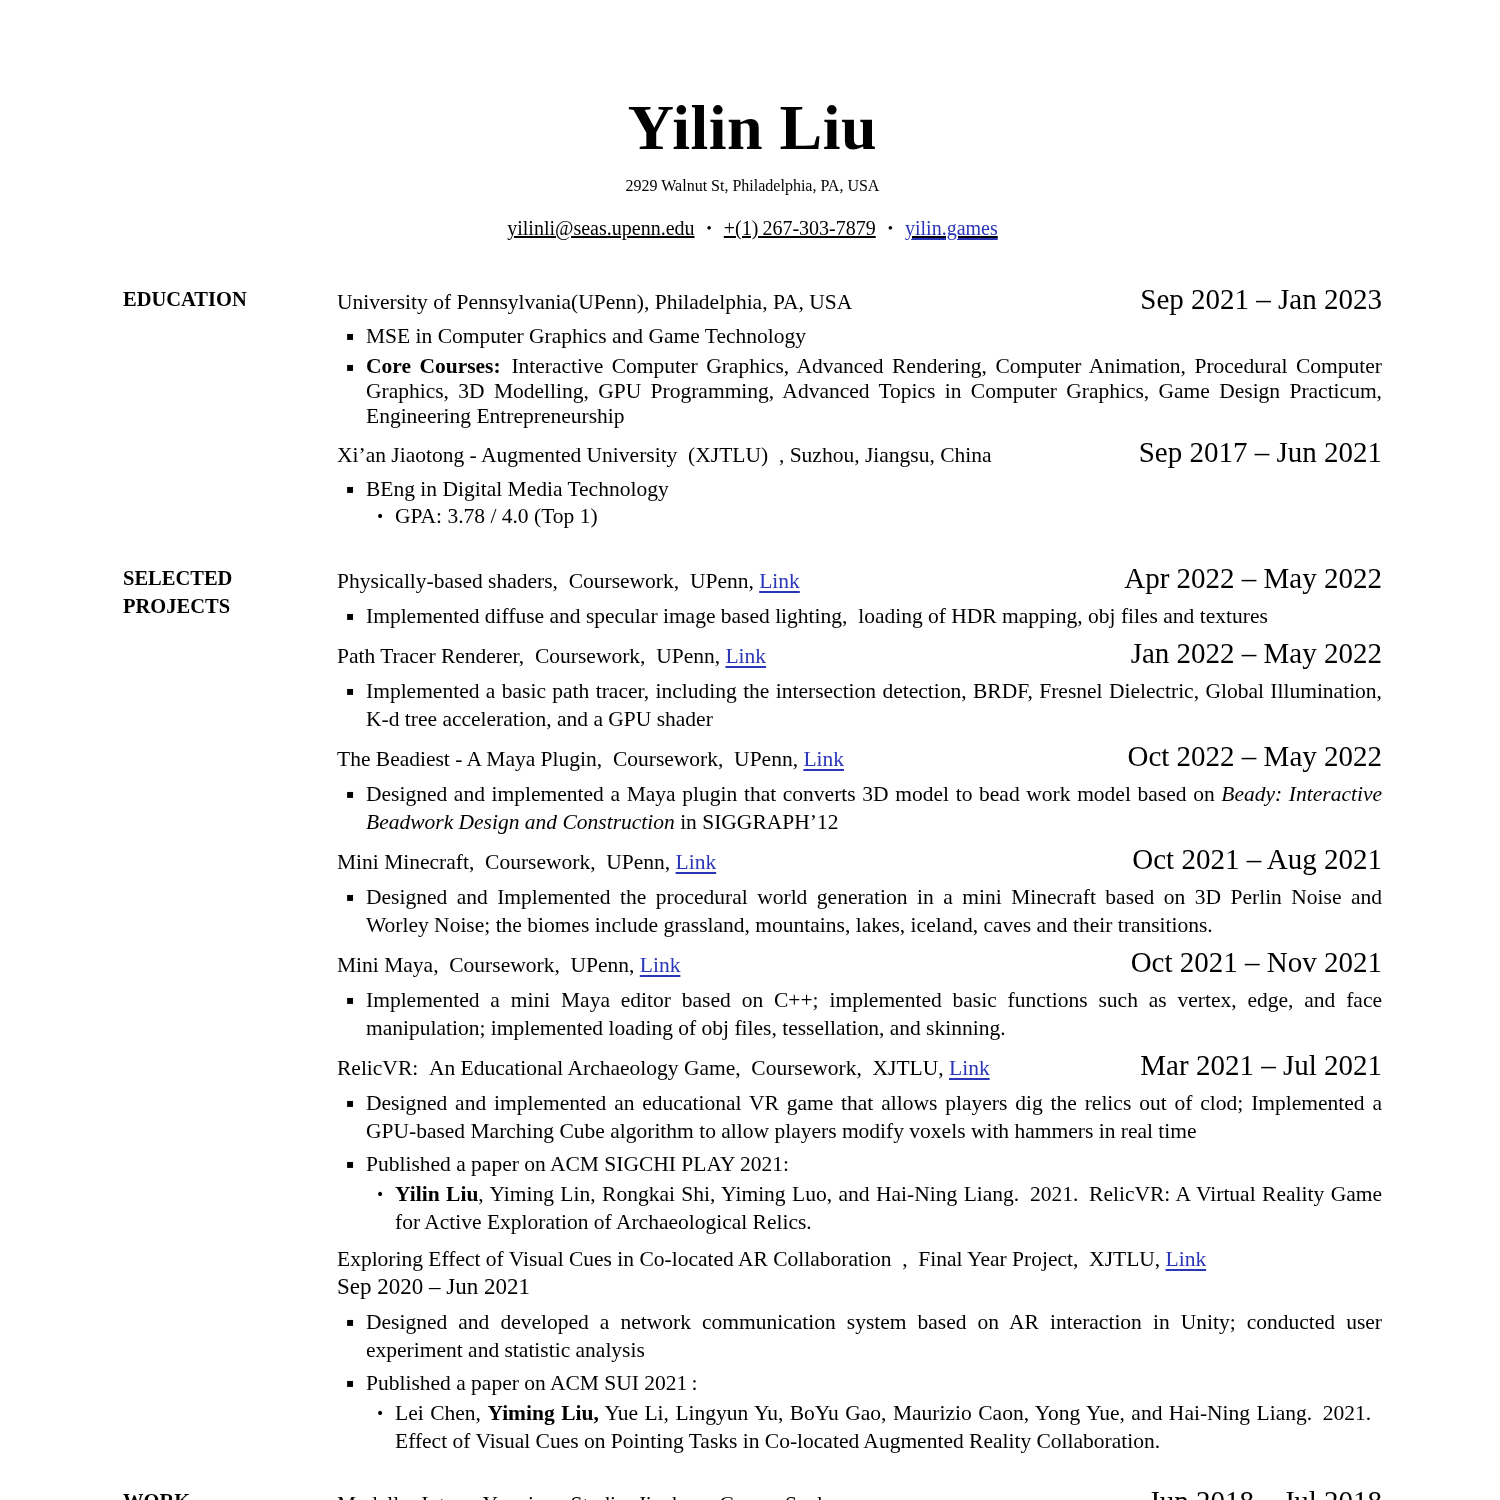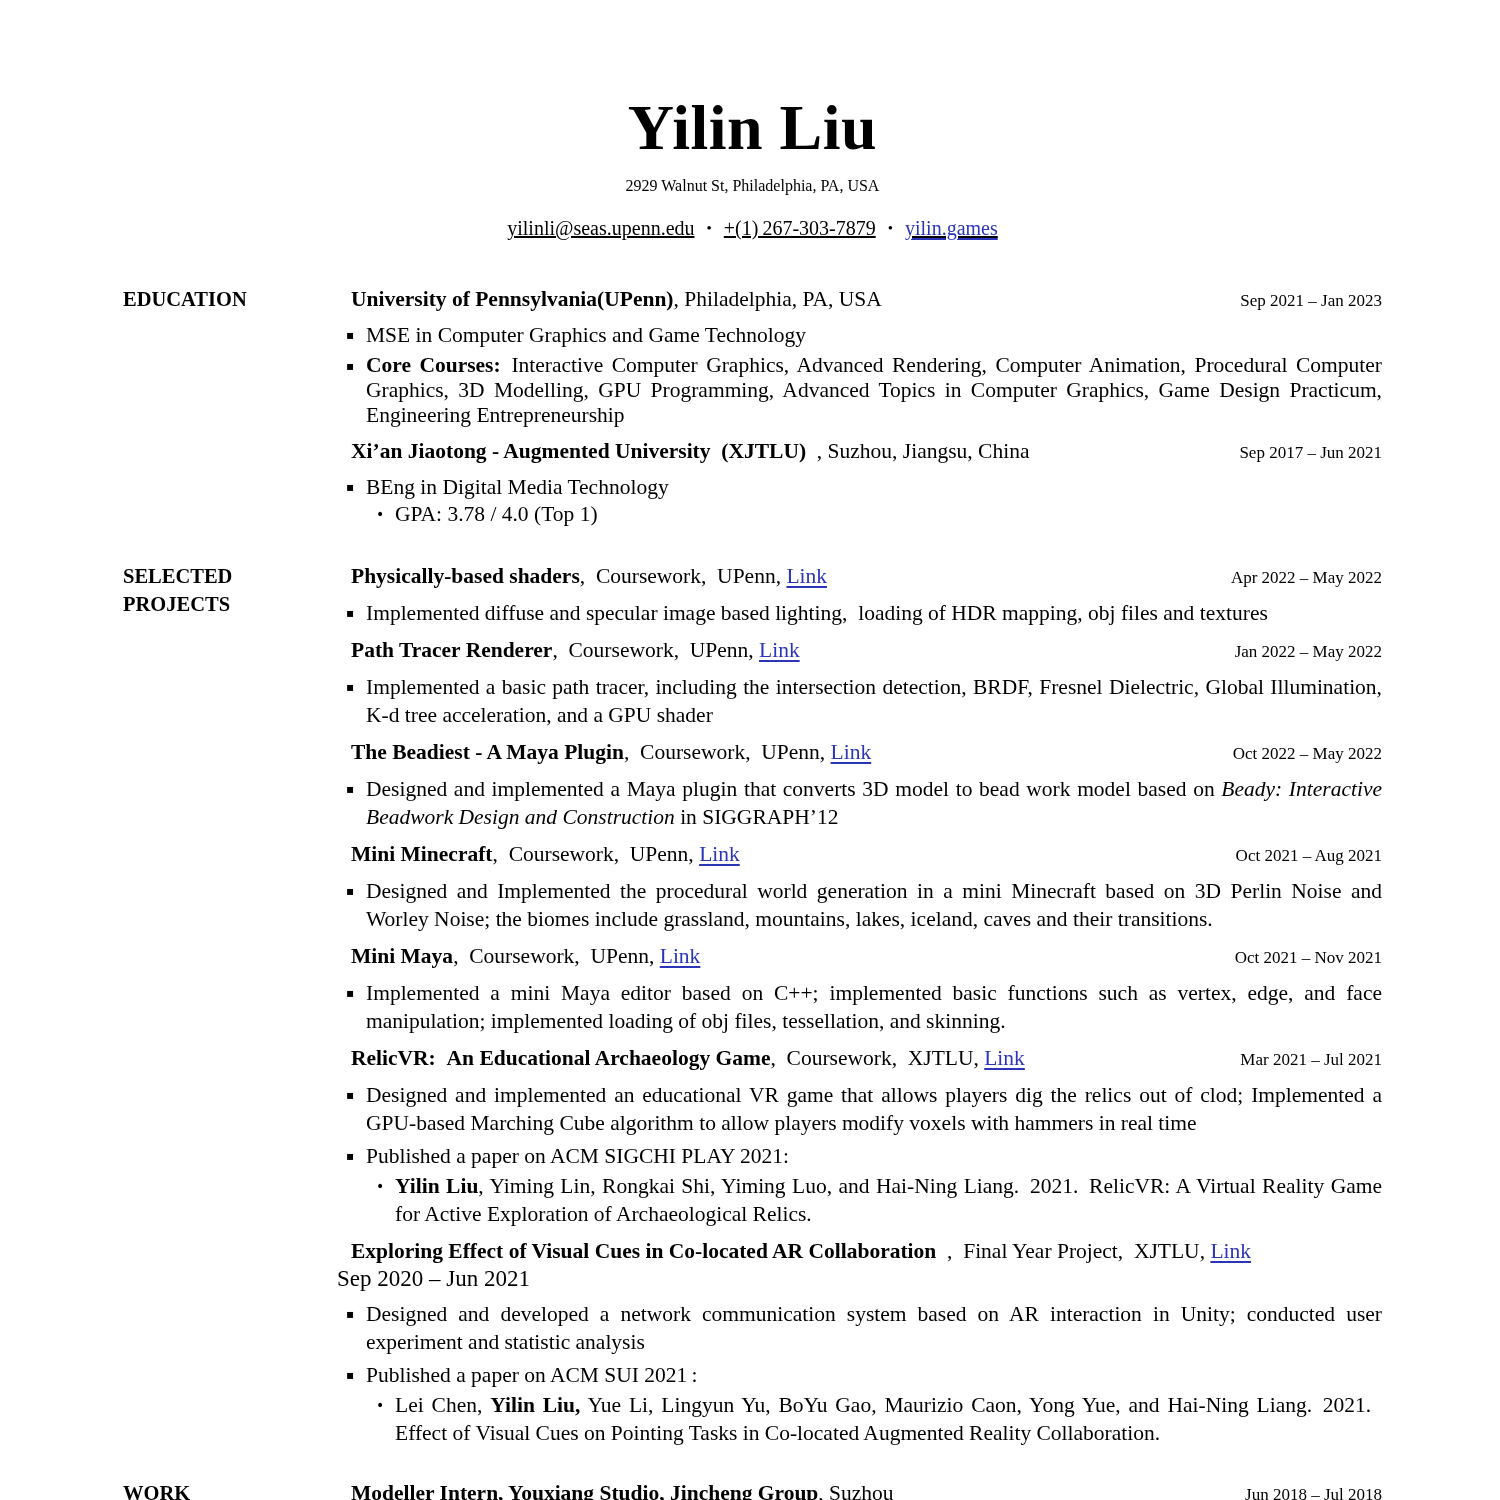--- a/index.html
+++ b/index.html
@@ -21,22 +21,22 @@
   
   .section{display:flex;align-items:flex-start;}
   .section.edu{margin-top:44px;}
   .section.proj{margin-top:36px;}
   .section.work{margin-top:32px;}
   .section-label{width:214px;flex-shrink:0;font-weight:bold;font-size:20.5px;line-height:28px;}
   .section-content{flex:1;min-width:0;}
 
   .entry-head{display:flex;justify-content:space-between;align-items:baseline;font-size:21.5px;line-height:28px;}
   .entry-head.later{margin-top:9px;}
-  .entry-left .t{font-weight:bold;margin-left:14px;}
-  .entry-date{white-space:nowrap;margin-left:18px;font-size:17px;}
+  .entry-left .t{font-weight:normal;}
+  .entry-date{white-space:nowrap;margin-left:18px;font-size:29px;}
   .date-line{font-size:23px;line-height:28px;}
 
   ul.blist{list-style:none;margin:7px 0 0 0;padding:0;}
   ul.blist > li{position:relative;padding-left:29px;font-size:21.5px;line-height:28px;text-align:justify;}
   ul.blist > li + li{margin-top:5px;}
   ul.blist > li::before{
     content:"\25AA";position:absolute;left:9px;top:0;
     font-family:"DejaVu Sans",sans-serif;font-size:12px;line-height:28px;
   }
   ul.blist.tight > li{line-height:26px;}
@@ -155,21 +155,21 @@
       </ul>
 
       <div class="entry-head later">
         <div class="entry-left"><span class="t">Exploring Effect of Visual Cues in Co-located AR Collaboration</span><span> , Final Year Project, XJTLU,</span> <a class="link">Link</a></div>
       </div>
       <div class="date-line">Sep 2020 – Jun 2021</div>
       <ul class="blist">
         <li>Designed and developed a network communication system based on AR interaction in Unity; conducted user experiment and statistic analysis</li>
         <li><span>Published a paper on ACM SUI 2021 :</span>
           <ul class="sublist">
-            <li><span>Lei Chen, </span><span class="bd">Yilin Liu,</span><span> Yue Li, Lingyun Yu, BoYu Gao, Maurizio Caon, Yong Yue, and Hai-Ning Liang. 2021. Effect of Visual Cues on Pointing Tasks in Co-located Augmented Reality Collaboration.</span></li>
+            <li><span>Lei Chen, </span><span class="bd">Yiming Liu,</span><span> Yue Li, Lingyun Yu, BoYu Gao, Maurizio Caon, Yong Yue, and Hai-Ning Liang. 2021. Effect of Visual Cues on Pointing Tasks in Co-located Augmented Reality Collaboration.</span></li>
           </ul>
         </li>
       </ul>
 
     </div>
   </div>
 
   <div class="section work">
     <div class="section-label">WORK</div>
     <div class="section-content">

